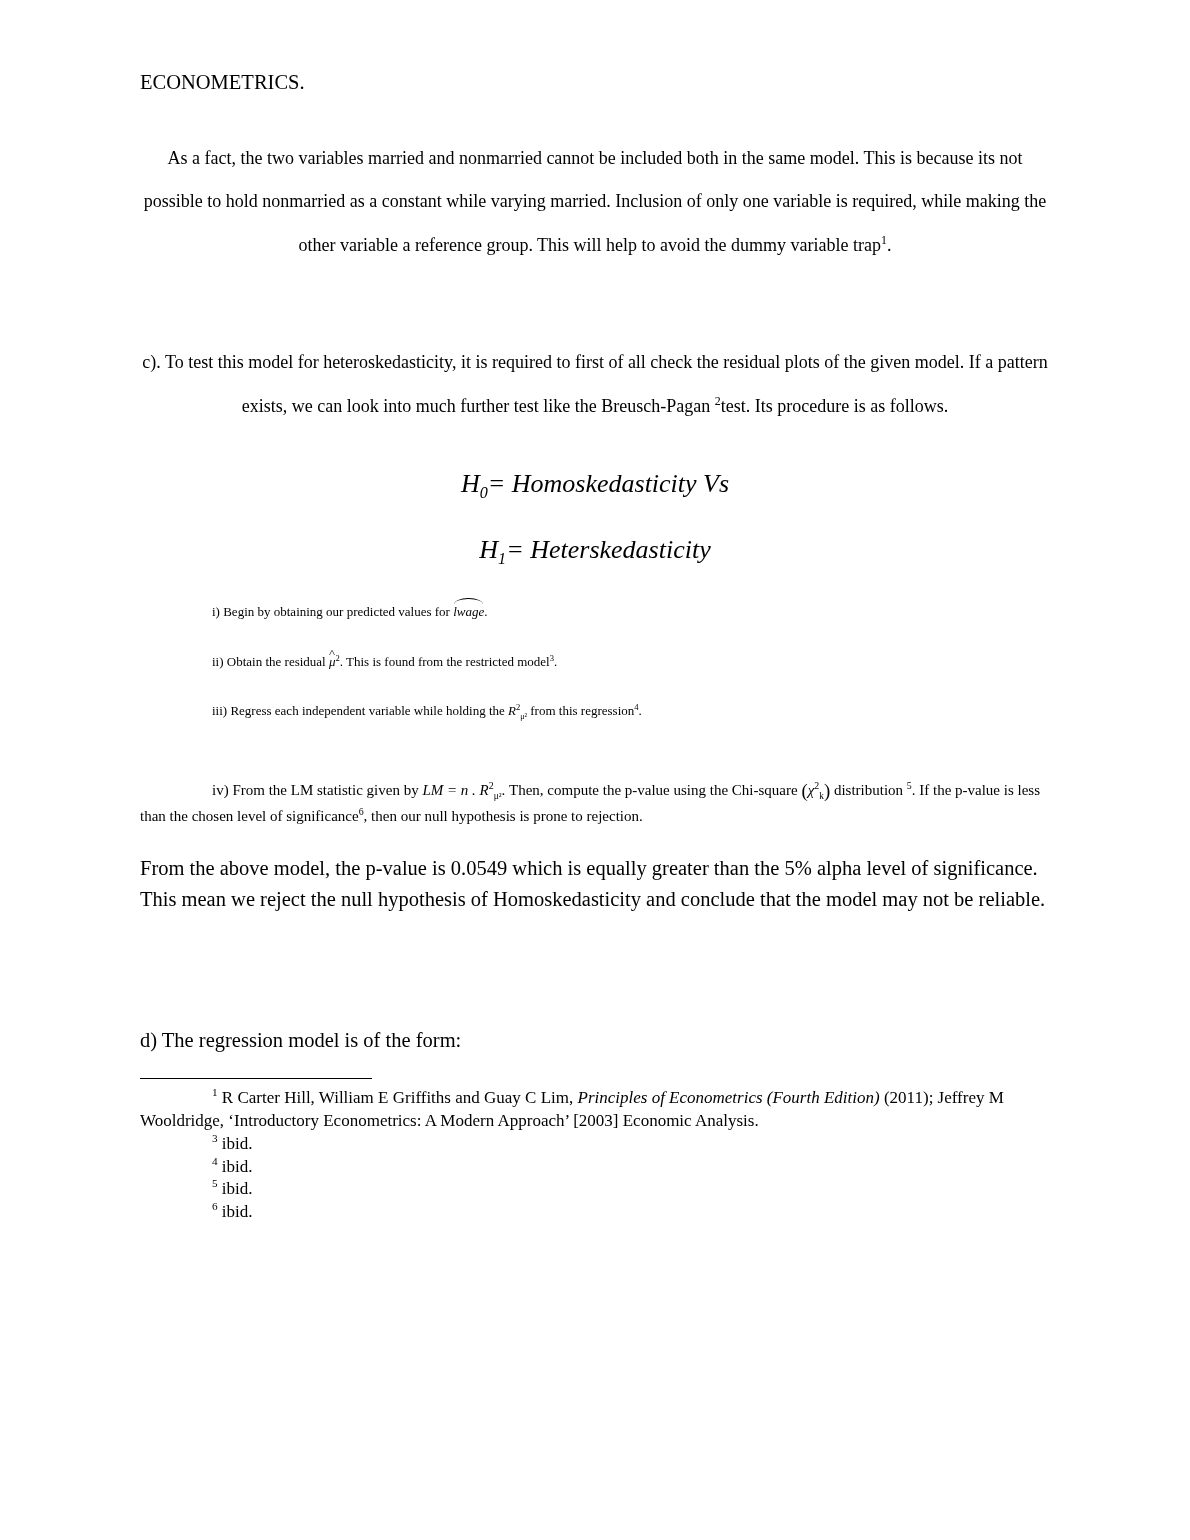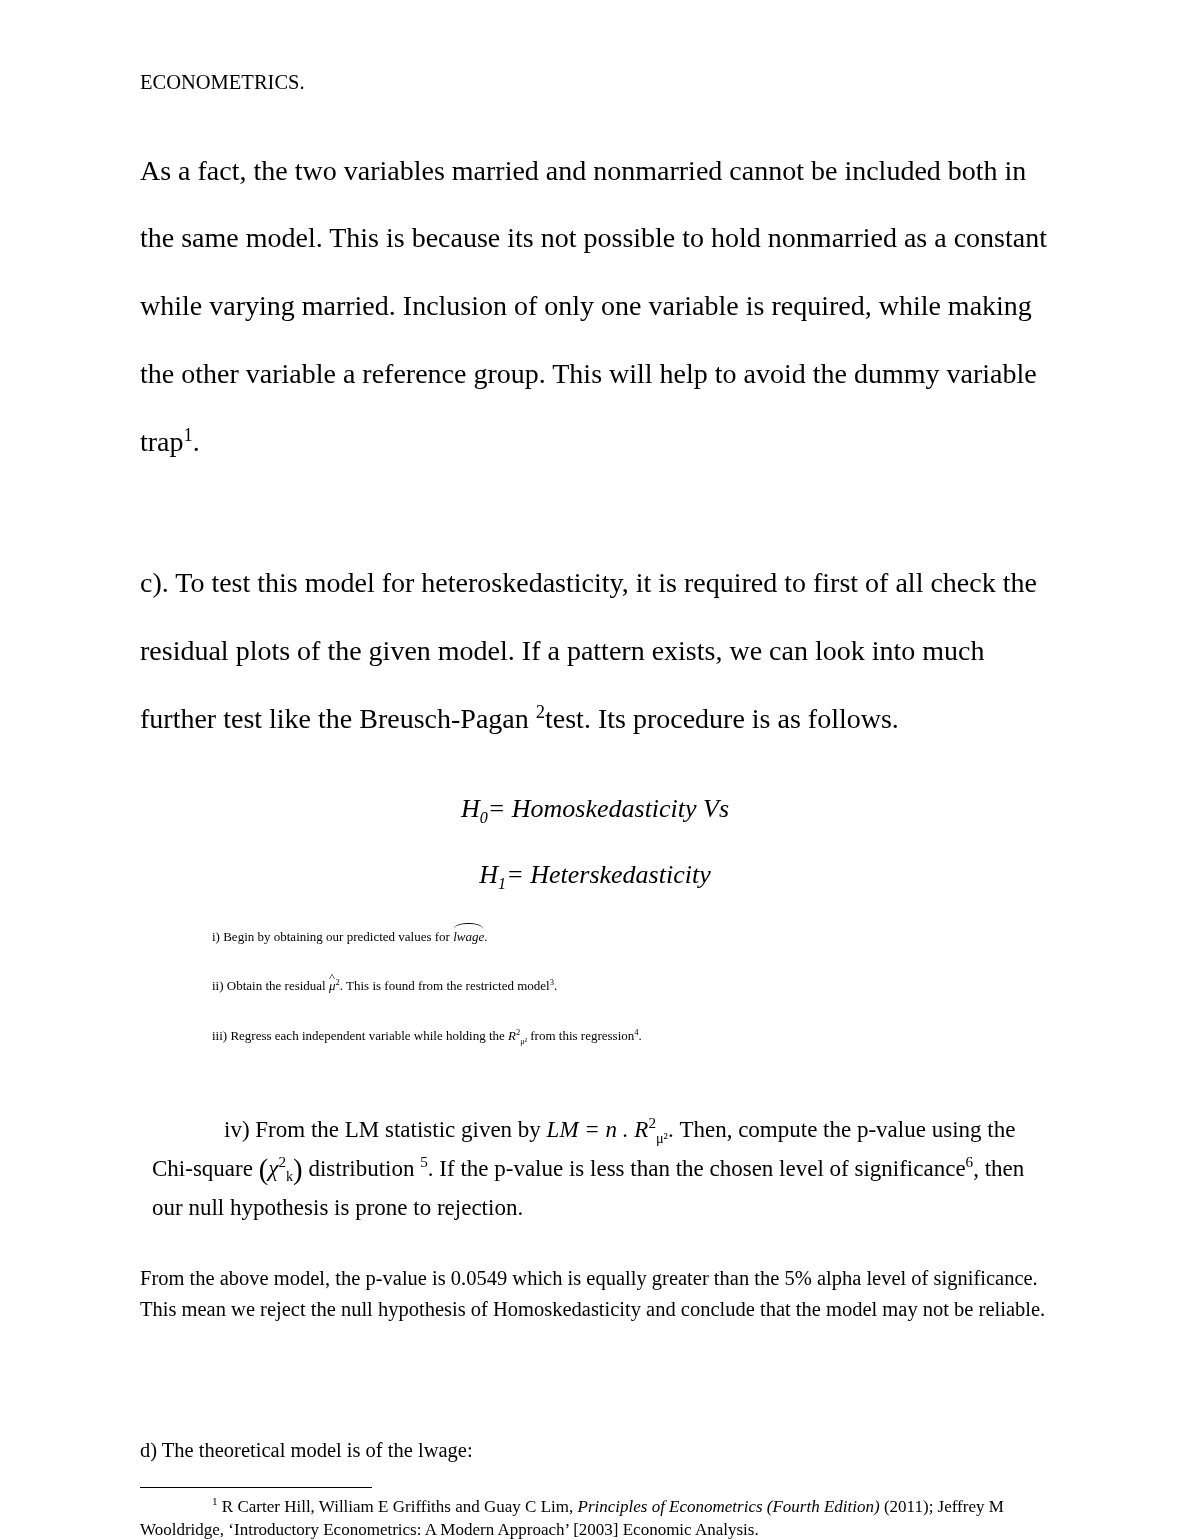--- a/index.html
+++ b/index.html
@@ -19,24 +19,24 @@
     min-height: 1540px;
     box-sizing: border-box;
     padding: 70px 140px 40px 140px;
   }
   .doc-title {
     font-size: 20.5px;
     line-height: 1.2;
     margin: 0 0 42px 0;
   }
   .para {
-    font-size: 28px;
+    font-size: 18px;
     line-height: 2.42;
     margin: 0 0 30px 0;
-    text-align: left;
+    text-align: center;
   }
   .spacer-lg { height: 44px; }
   .spacer-md { height: 26px; }
   .spacer-xl { height: 110px; }
 
   .centered-eq {
     text-align: center;
     font-size: 26px;
     font-style: italic;
     font-family: "Liberation Serif", serif;
@@ -44,23 +44,23 @@
     line-height: 2.0;
   }
 
   .list-item {
     font-size: 13px;
     line-height: 1.5;
     margin: 0 0 30px 0;
     padding-left: 72px;
   }
   .list-item-iv {
-    font-size: 23px;
+    font-size: 15px;
     line-height: 1.5;
-    margin: 12px;
+    margin: 0;
     padding-left: 0;
     text-indent: 72px;
   }
   .para-cont {
     font-size: 20.5px;
     line-height: 1.5;
     margin: 0;
   }
 
   sup { font-size: 0.66em; vertical-align: super; line-height: 0; }
@@ -152,21 +152,21 @@
   <div class="spacer-md"></div>
 
   <p class="list-item-iv"><span>iv) From the LM statistic given by </span><span class="mi">LM = n . R</span><sup>2</sup><sub>μ²</sub><span>. Then, compute the p-value using the Chi-square </span><span class="paren-big">(</span><span class="mi">χ</span><sup>2</sup><sub>k</sub><span class="paren-big">)</span><span> distribution </span><sup>5</sup><span>. If the p-value is less than the chosen level of significance</span><sup>6</sup><span>, then our null hypothesis is prone to rejection.</span></p>
 
   <div class="spacer-md"></div>
 
   <p class="para-cont">From the above model, the p-value is 0.0549 which is equally greater than the 5% alpha level of significance. This mean we reject the null hypothesis of Homoskedasticity and conclude that the model may not be reliable.</p>
 
   <div class="spacer-xl"></div>
 
-  <p class="para-cont">d)  The theoretical model is of the lwage:</p>
+  <p class="para-cont">d)  The regression model is of the form:</p>
 
   <div class="footnotes">
     <div class="fn-rule"></div>
 
     <p class="fn-first"><sup>1</sup><span> R Carter Hill, William E Griffiths and Guay C Lim, </span><i>Principles of Econometrics (Fourth Edition)</i><span> (2011); Jeffrey M Wooldridge, ‘Introductory Econometrics: A Modern Approach’ [2003] Economic Analysis.</span></p>
 
 
     <p class="fn"><sup>3</sup><span> ibid.</span></p>
 
     <p class="fn"><sup>4</sup><span> ibid.</span></p>

